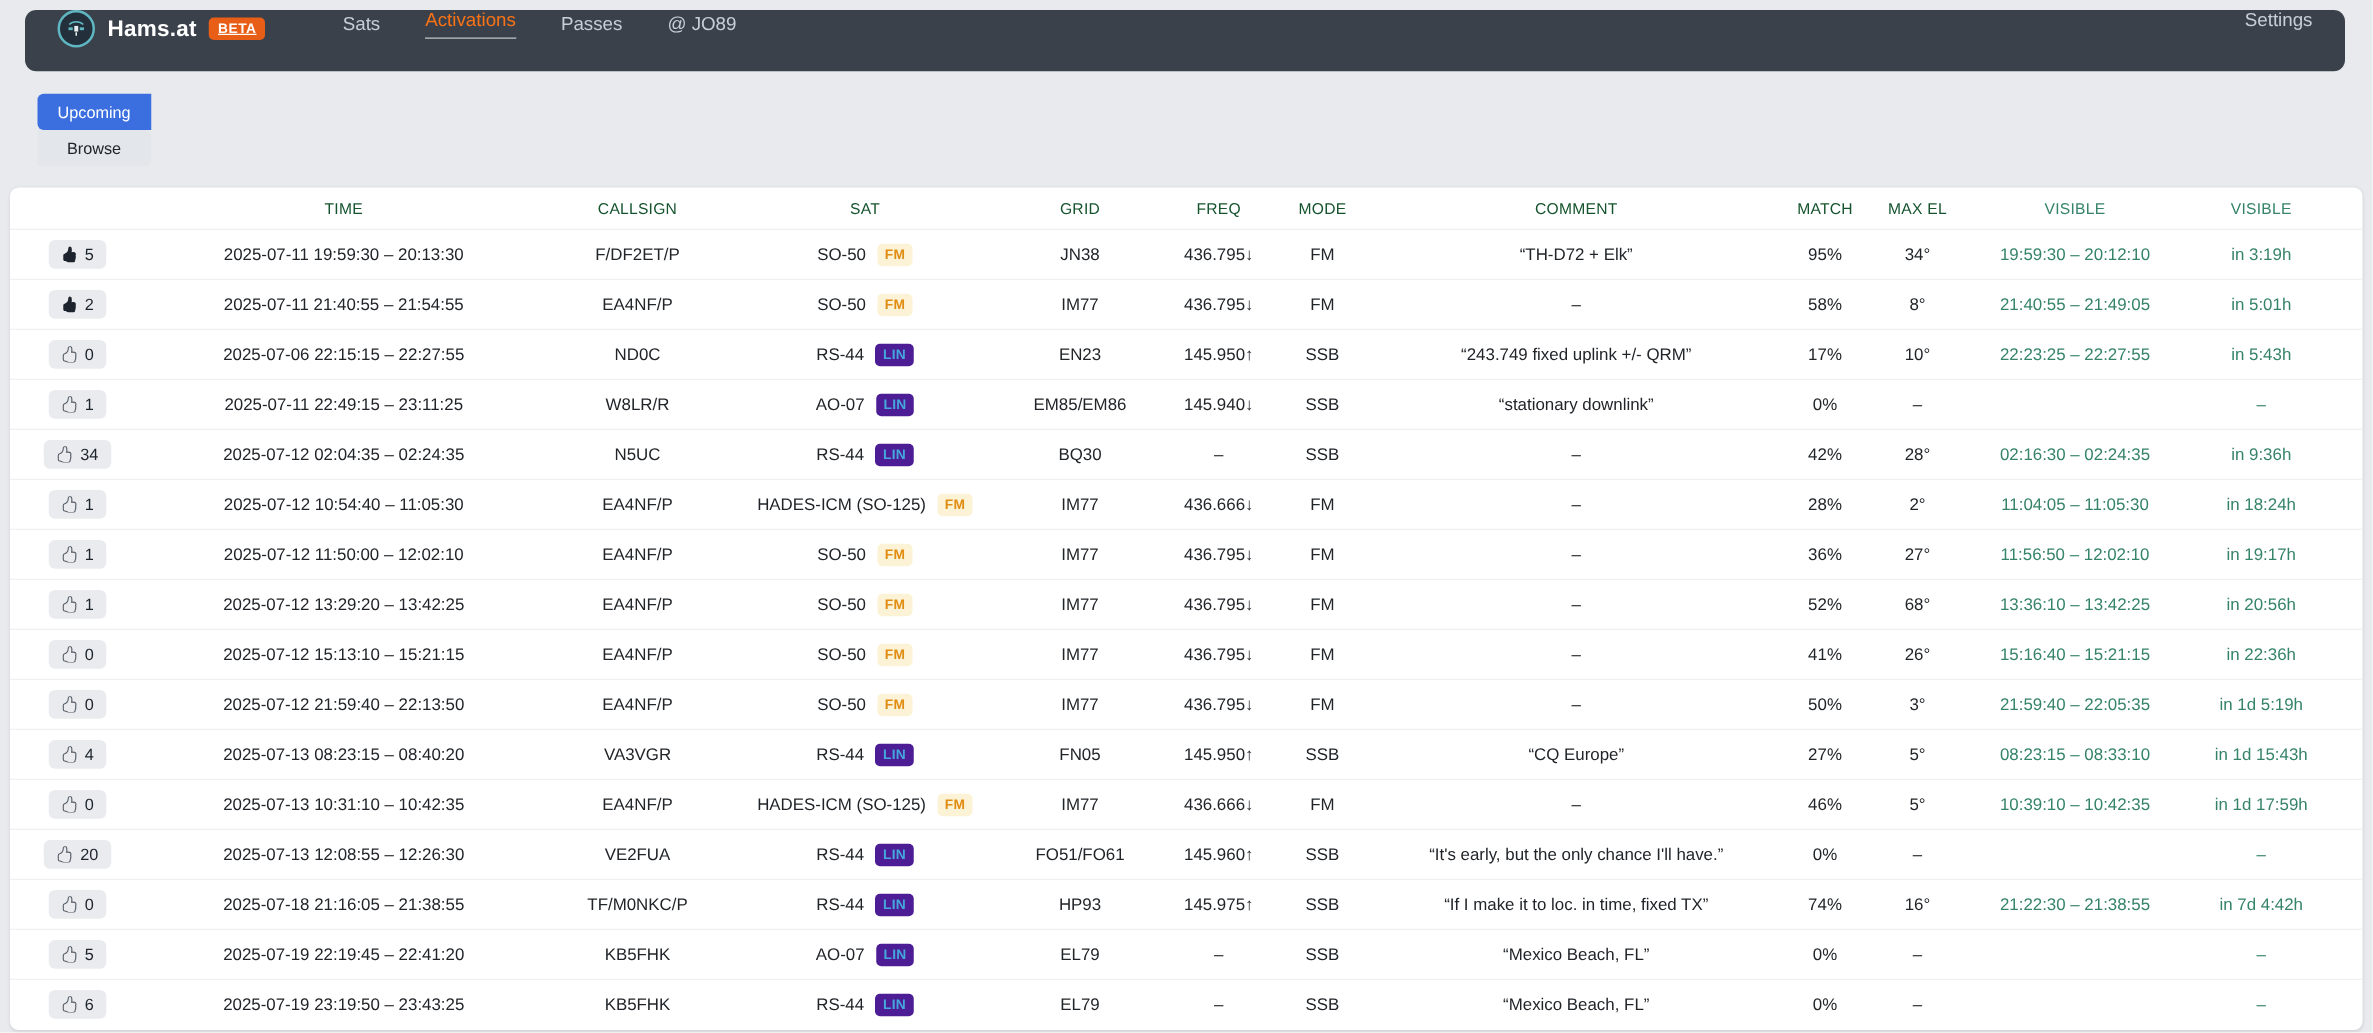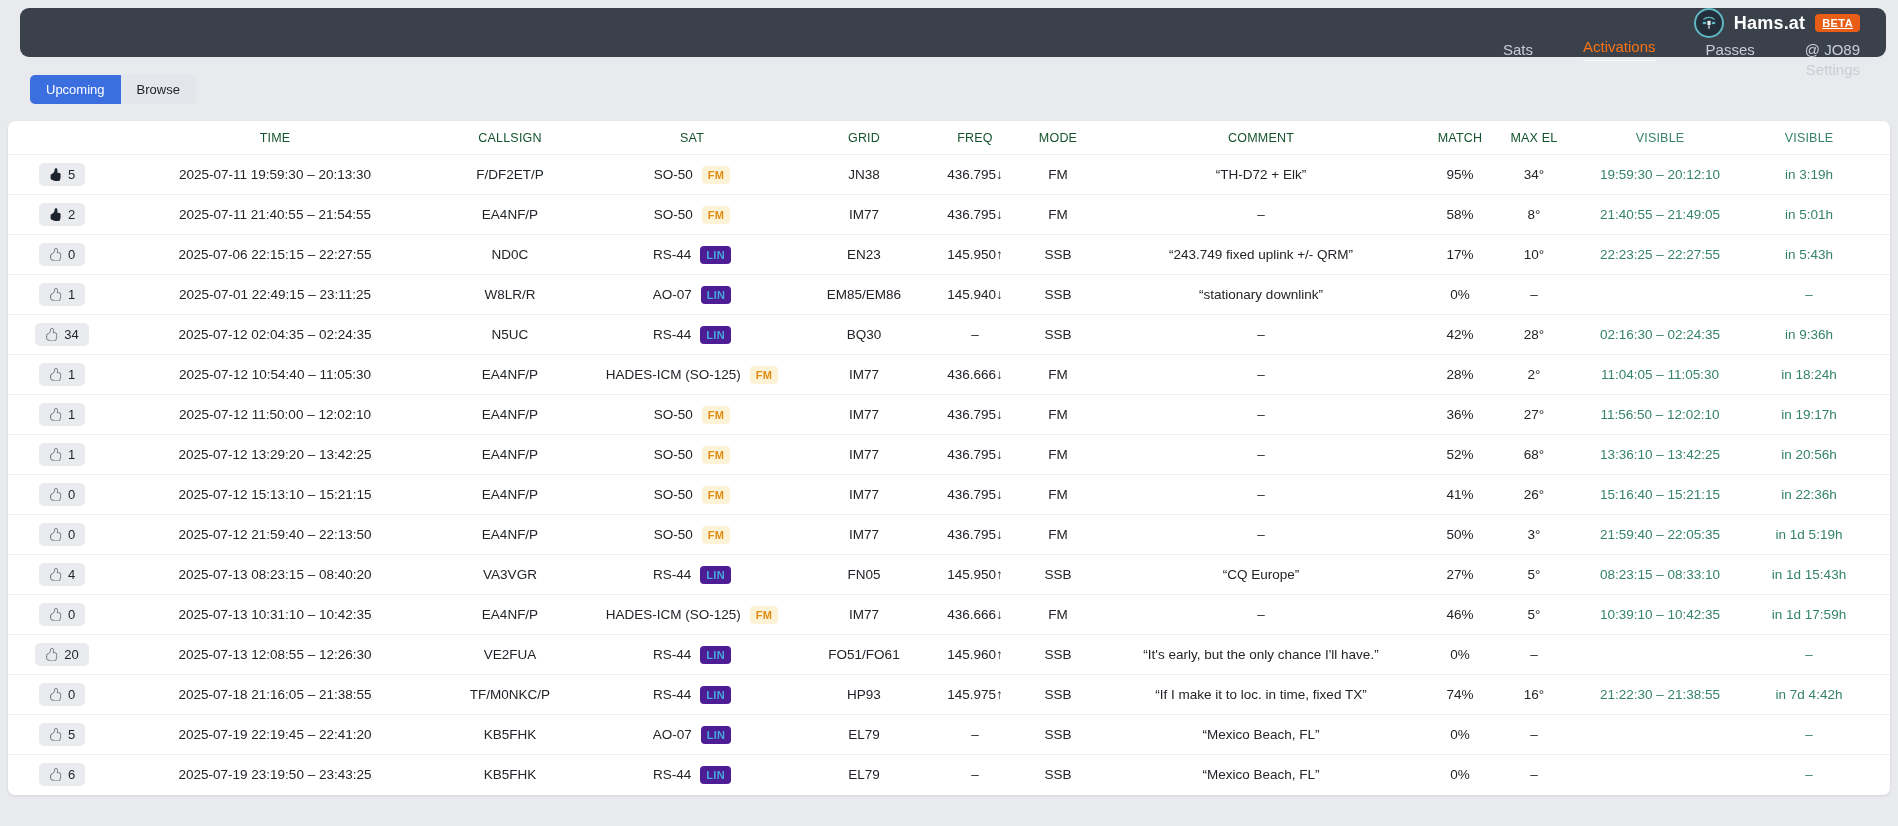--- a/index.html
+++ b/index.html
@@ -6,52 +6,51 @@
   html, body { width: 1898px; height: 826px; }
   body {
     background: #e8eaed;
     font-family: "Liberation Sans", sans-serif;
     color: #212529;
     overflow: hidden;
   }
 
   
   .navbar {
-    margin: 8px 12px 0 20px;
+    margin: 8px 22px 0 20px;
     height: 49px;
     background: #3a414b;
     border-radius: 9px;
     display: flex;
-    align-items: flex-end;
+    align-items: flex-start;
     padding: 0 26px;
-    flex-direction: column;
   }
   .brand { display: flex; align-items: center; gap: 10px; }
   .logo-circle {
     width: 30px; height: 30px; border-radius: 50%;
     background: #232f3a;
     border: 2px solid #5fb7c2;
     display: flex; align-items: center; justify-content: center;
   }
   .brand-name { color: #ffffff; font-size: 18px; font-weight: bold; letter-spacing: .2px; }
   .beta-badge {
     background: #e85e17; color: #fff; font-size: 11px; font-weight: bold;
     padding: 3px 7px; border-radius: 4px; letter-spacing: .4px; text-decoration: underline;
   }
-  .nav-links { display: flex; align-items: center; gap: 50px; margin-left: 62px; }
+  .nav-links { display: flex; align-items: center; gap: 36px; margin-left: 62px; }
   .nav-link { color: #c8ced6; font-size: 15px; cursor: pointer; text-decoration: none; }
   .nav-link.active {
     color: #f97316;
     border-bottom: 1.5px solid rgba(255,255,255,.7);
     padding-bottom: 5px;
   }
   .nav-right { margin-left: auto; }
 
   
-  .tabs { margin: 18px 0 0 30px; display: inline-flex; }
+  .tabs { margin: 18px 0 0 30px; display: inline-flex; flex-direction: column; }
   .tab {
     font-size: 13px; padding: 7px 16px; cursor: pointer; border: none;
     font-family: "Liberation Sans", sans-serif;
   }
   .tab.active { background: #3b6fe0; color: #fff; border-radius: 5px 0 0 5px; }
   .tab.inactive { background: #e3e6ea; color: #212529; border-radius: 0 5px 5px 0; }
 
   
   .card {
     margin: 17px 8px 0 8px;
@@ -250,21 +249,21 @@
 
   <tr>
     <td class="c-likes">
       <span class="like-badge">
         <svg class="thumb outline" viewBox="0 0 16 16" width="13" height="13">
           <path d="M6.956 1.745C7.021.81 7.908.087 8.864.325l.261.066c.463.116.874.456 1.012.965.22.816.533 2.511.062 4.51a10 10 0 0 1 .443-.051c.713-.065 1.669-.072 2.516.21.518.173.994.681 1.2 1.273.184.532.16 1.162-.234 1.733q.086.18.138.363c.077.27.113.567.113.856s-.036.586-.113.856c-.039.135-.09.273-.16.404.169.387.107.819-.003 1.148a3.2 3.2 0 0 1-.488.901c.054.152.076.312.076.465 0 .305-.089.625-.253.912C13.1 15.522 12.437 16 11.5 16H8c-.605 0-1.07-.081-1.466-.218a4.8 4.8 0 0 1-.97-.484l-.048-.03c-.504-.307-.999-.609-2.068-.722C2.682 14.464 2 13.846 2 13V9c0-.85.685-1.432 1.357-1.615.849-.232 1.574-.787 2.132-1.41.56-.627.914-1.28 1.039-1.639.199-.575.356-1.539.428-2.59z"></path>
         </svg>
         <span>1</span>
       </span>
     </td>
-    <td class="c-time">2025-07-01 22:49:15 – 23:11:25</td>
+    <td class="c-time">2025-07-11 22:49:15 – 23:11:25</td>
     <td class="c-callsign">W8LR/R</td>
     <td class="c-sat">
       <span class="sat-wrap">
         <span>AO-07</span>
         <span class="mode-badge lin">LIN</span>
       </span>
     </td>
     <td class="c-grid">EM85/EM86</td>
     <td class="c-freq">145.940↓</td>
     <td class="c-mode">SSB</td>

